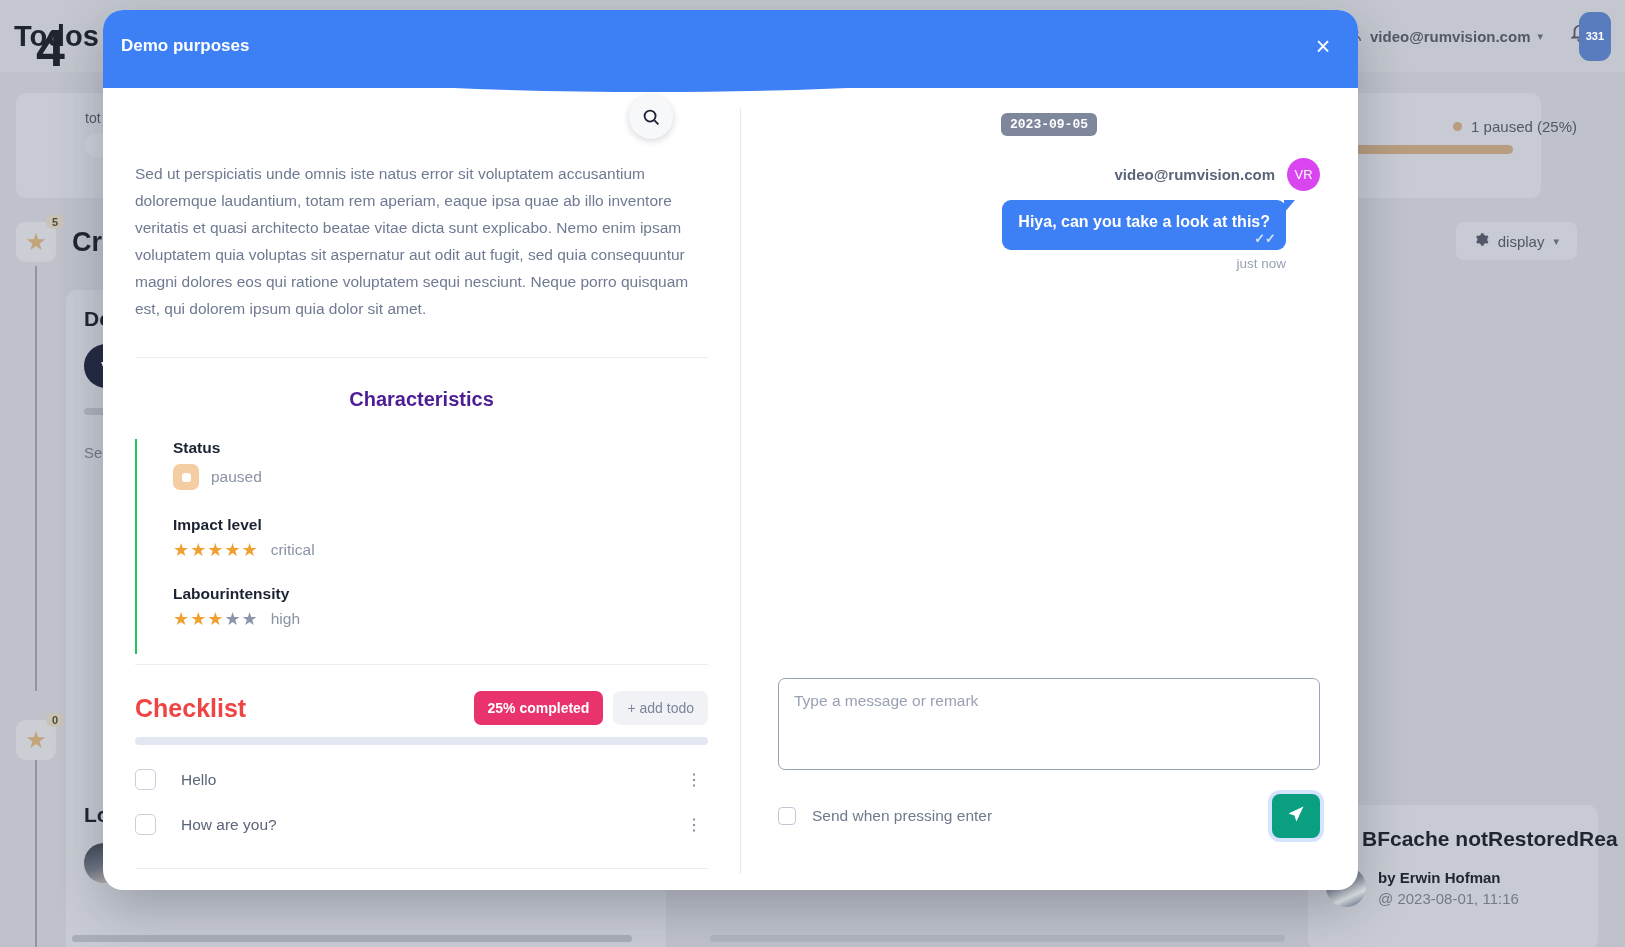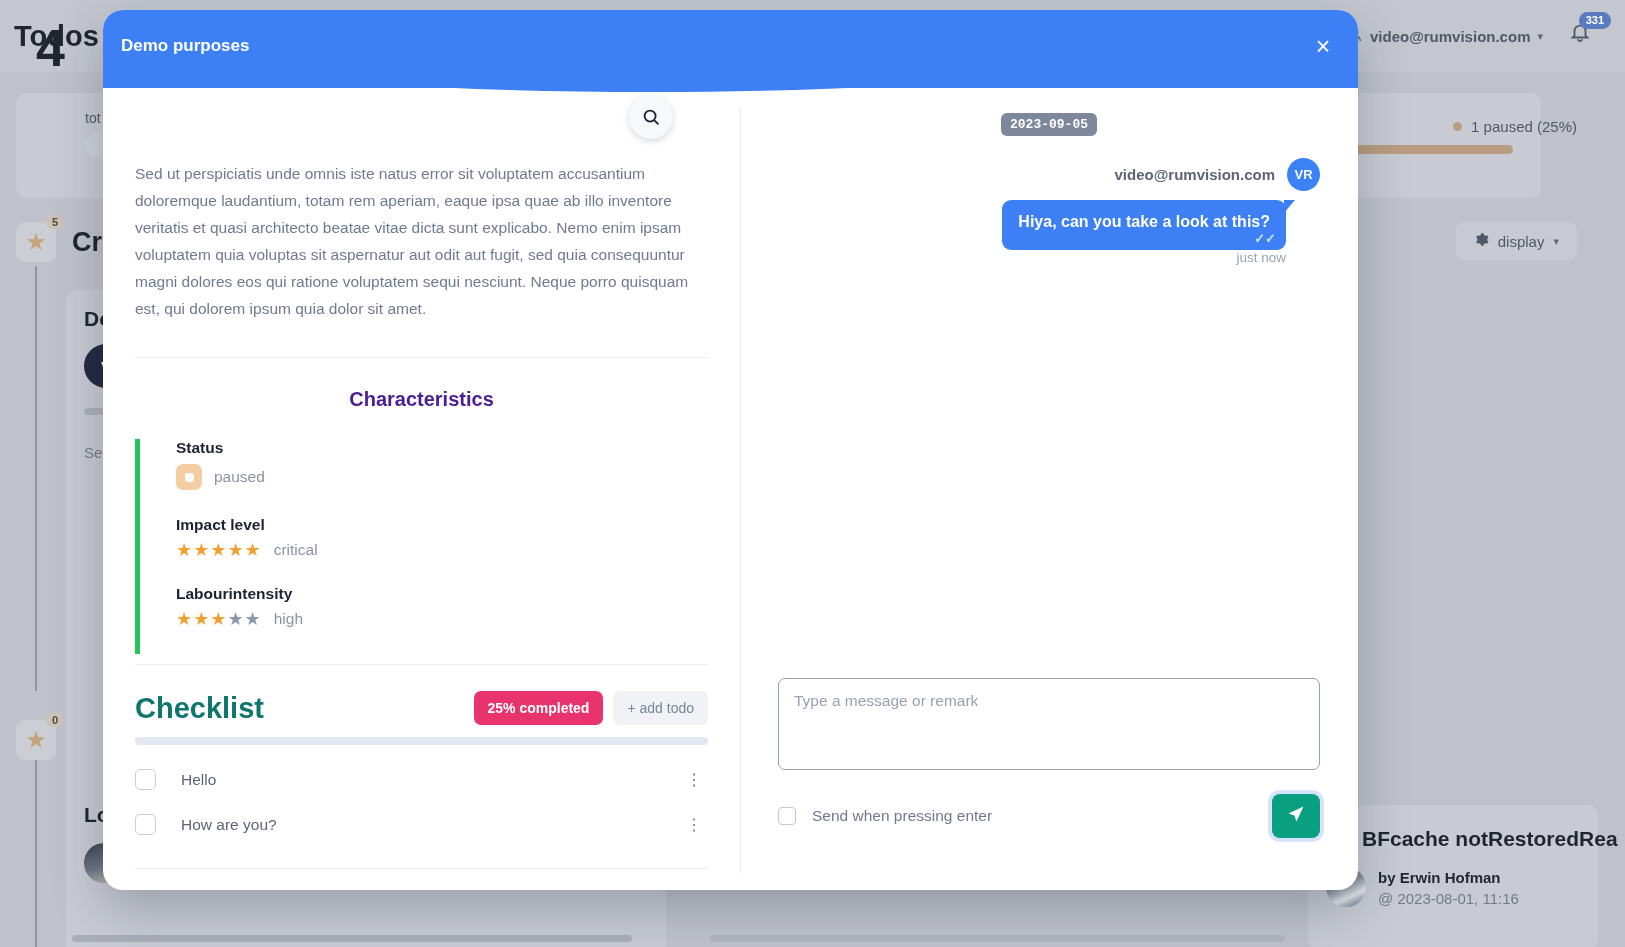--- a/index.html
+++ b/index.html
@@ -29,21 +29,21 @@
     position: absolute; right: 0; top: 0; height: 72px;
     display: flex; align-items: center; gap: 26px; padding-right: 26px;
     color: #4e5873; font-size: 15px; font-weight: bold;
   }
   .bg-nav-item { display: flex; align-items: center; gap: 7px; white-space: nowrap; }
   .caret { font-size: 11px; font-weight: normal; opacity: .85; }
   .bell-wrap { position: relative; width: 30px; height: 30px; }
   .bell-badge {
     position: absolute; top: -9px; right: -12px;
     background: #3d7ff4; color: #fff; font-size: 11px; font-weight: bold;
-    border-radius: 11px; padding: 2px 7px; line-height: 1.2;
+    border-radius: 11px; padding: 18px 7px; line-height: 1.2;
   }
 
   
   #bg-statcard {
     position: absolute; left: 16px; top: 93px; width: 1525px; height: 105px;
     background: #c6cbd9; border-radius: 10px;
   }
   #bg-bignum {
     position: absolute; left: 36px; top: 18px;
     font-size: 52px; font-weight: bold; color: #1d2535;
@@ -217,21 +217,21 @@
   }
   .hr { height: 1px; background: #e9ecf1; margin: 35px 0 0 0; }
 
   #characteristics-title {
     font-size: 20px; font-weight: bold; color: #4c1d95; margin-top: 30px; text-align: center;
   }
   #char-grid {
     display: flex; margin-top: 28px; position: relative;
   }
   #char-col-left { width: 287px; }
-  #char-col-right { flex: 1; padding-left: 36px; border-left: 5px solid #22c55e; }
+  #char-col-right { flex: 1; padding-left: 36px; border-left: 2px solid #22c55e; }
   .field { margin-bottom: 26px; }
   .field-label { font-size: 15.5px; font-weight: bold; color: #1b2333; margin-bottom: 7px; }
   .field-value { font-size: 15.5px; color: #8a93a6; }
   #domain-logo {
     width: 25px; height: 25px; border-radius: 50%;
     border: 1px solid #dfe3ea; background: #fff;
     display: flex; flex-direction: column; align-items: center; justify-content: center;
     overflow: hidden;
   }
   .logo-top { font-size: 7px; color: #6fd8ee; font-weight: bold; letter-spacing: -.5px; line-height: 7px; }
@@ -248,21 +248,21 @@
   .stars-row { display: flex; align-items: center; gap: 13px; }
   .stars { display: flex; gap: 1px; }
   .star { font-size: 18px; line-height: 18px; }
   .star.on { color: #f0a030; }
   .star.off { color: #8b95ab; }
   .stars-text { font-size: 15.5px; color: #8a93a6; }
 
   #checklist-head {
     display: flex; align-items: center; margin-top: 26px;
   }
-  #checklist-title { font-size: 29px; font-weight: bold; color: #0f766e; }
+  #checklist-title { font-size: 25px; font-weight: bold; color: #ef4444; }
   #checklist-actions { margin-left: auto; display: flex; align-items: center; gap: 10px; }
   #pct-badge {
     background: #e8336d; color: #fff; font-size: 14px; font-weight: bold;
     border-radius: 7px; padding: 9px 14px;
   }
   #add-todo-btn {
     background: #f0f2f6; color: #7b8598; font-size: 14px;
     border-radius: 7px; padding: 9px 14px; cursor: pointer;
   }
   #checklist-progress {
@@ -286,38 +286,38 @@
     text-align: center; margin-top: 4px;
   }
   #chat-date span {
     background: #7e879c; color: #ffffff; font-size: 13px; font-weight: bold;
     border-radius: 6px; padding: 4px 9px; font-family: "Liberation Mono", monospace;
   }
   .msg-out { margin-top: 26px; display: flex; flex-direction: column; align-items: flex-end; }
   .msg-meta { display: flex; align-items: center; gap: 12px; }
   .msg-sender { font-size: 15px; font-weight: bold; color: #5b6478; }
   .msg-avatar {
-    width: 33px; height: 33px; border-radius: 50%; background: #3b82f6; color: #fff;
+    width: 33px; height: 33px; border-radius: 50%; background: #d946ef; color: #fff;
     display: flex; align-items: center; justify-content: center;
-    font-size: 13px; font-weight: bold;
+    font-size: 13px; font-weight: normal;
   }
   .bubble {
     position: relative; margin-top: 9px; margin-right: 34px;
     background: #3d7ff4; color: #fff; font-size: 16px; font-weight: bold;
     border-radius: 9px; padding: 13px 16px 19px 16px; max-width: 330px;
   }
   .bubble::after {
     content: ""; position: absolute; right: -9px; top: 0;
     border-top: 0 solid transparent; border-bottom: 13px solid transparent;
     border-left: 11px solid #3d7ff4;
   }
   .bubble-ticks {
     position: absolute; right: 10px; bottom: 4px; font-size: 13px; color: #cfe0ff;
   }
-  .msg-time { font-size: 13.5px; color: #98a1b3; margin-right: 34px; }
+  .msg-time { font-size: 13.5px; color: #98a1b3; margin-top: 6px; margin-right: 34px; }
 
   #composer { position: absolute; left: 38px; right: 38px; bottom: 52px; }
   #msg-input {
     width: 100%; height: 92px; border: 1px solid #97a3b8; border-radius: 7px;
     padding: 13px 15px; font-size: 15.5px; color: #5b6478;
     font-family: "Liberation Sans", sans-serif; resize: none; outline: none;
     background: #fff;
   }
   #msg-input::placeholder { color: #98a1b3; }
   #composer-row { display: flex; align-items: center; margin-top: 20px; }

